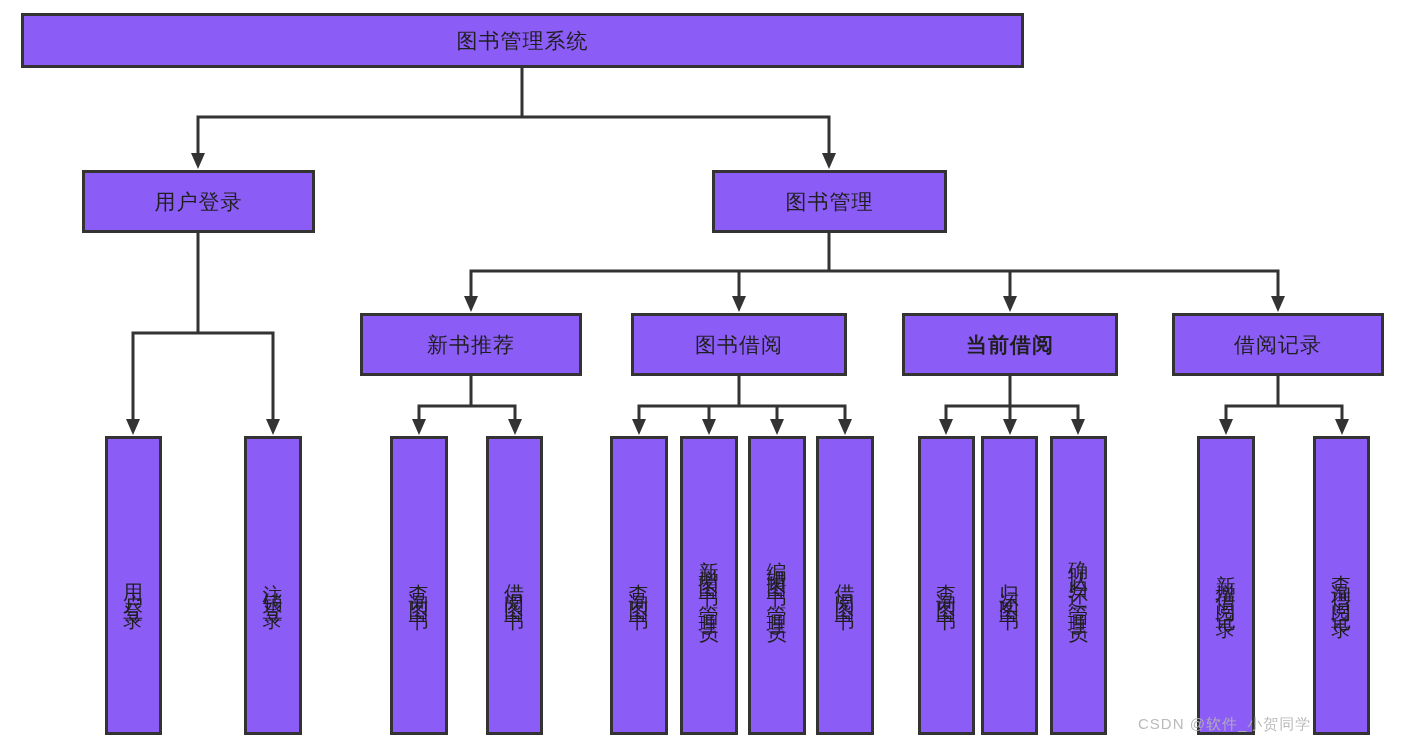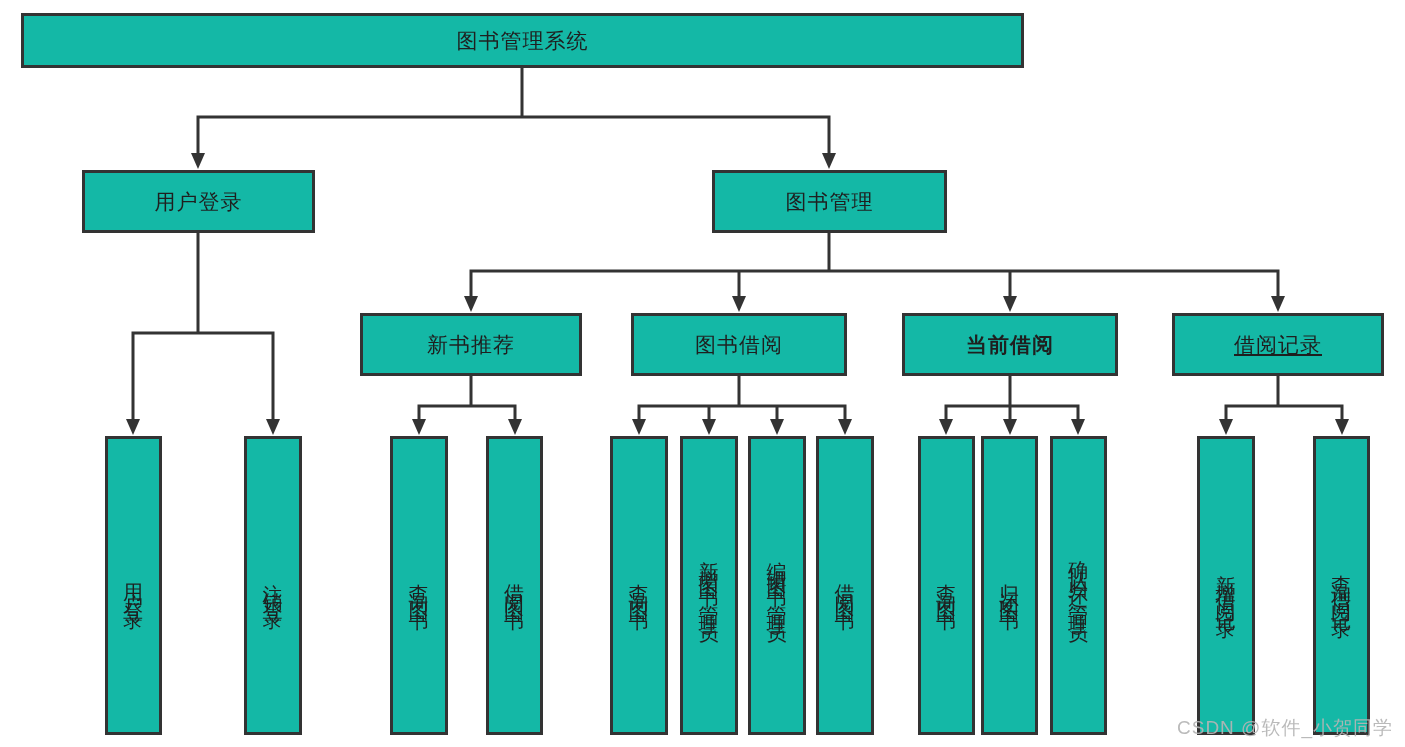--- a/index.html
+++ b/index.html
@@ -10,58 +10,58 @@
   }
   html,body{margin:0;padding:0;background:var(--bg);}
   #canvas{
     position:relative;width:1405px;height:747px;background:var(--bg);
     font-family:"Liberation Sans","DejaVu Sans",sans-serif;overflow:hidden;
   }
   #connectors{position:absolute;left:0;top:0;width:1405px;height:747px;}
   .c-line{stroke:var(--line);stroke-width:3;fill:none;stroke-linecap:square;}
   .c-arrow{fill:var(--line);stroke:none;}
   .box{
-    position:absolute;background:#14b8a6;border:3px solid var(--line);
+    position:absolute;background:#8b5cf6;border:3px solid var(--line);
     display:flex;align-items:center;justify-content:center;
     color:var(--text);box-sizing:border-box;text-align:center;
   }
   .hbox{font-size:21px;letter-spacing:1px;}
   .vbox{
     writing-mode:vertical-rl;text-orientation:mixed;
     font-size:20px;letter-spacing:9px;line-height:1;
   }
   
   #b-root{left:21px;top:13px;width:1003px;height:55px;}
   
   #b-user-login{left:82px;top:170px;width:233px;height:63px;}
   #b-book-mgmt{left:712px;top:170px;width:235px;height:63px;text-align:center;}
   
   #b-new-books{left:360px;top:313px;width:222px;height:63px;}
   #b-book-borrow{left:631px;top:313px;width:216px;height:63px;}
   #b-current-borrow{left:902px;top:313px;width:216px;height:63px;font-weight:bold;}
-  #b-borrow-records{left:1172px;top:313px;width:212px;height:63px;text-decoration:underline;}
+  #b-borrow-records{left:1172px;top:313px;width:212px;height:63px;}
   
   .leaf{top:436px;height:299px;}
   #b-ul-login{left:105px;width:57px;}
   #b-ul-logout{left:244px;width:58px;}
   #b-nb-query{left:390px;width:58px;}
   #b-nb-borrow{left:486px;width:57px;}
   #b-bb-query{left:610px;width:58px;}
   #b-bb-add{left:680px;width:58px;}
   #b-bb-edit{left:748px;width:58px;}
   #b-bb-borrow{left:816px;width:58px;}
   #b-cb-query{left:918px;width:57px;}
   #b-cb-return{left:981px;width:57px;}
   #b-cb-confirm{left:1050px;width:57px;}
   #b-br-add{left:1197px;width:58px;}
   #b-br-query{left:1313px;width:57px;}
   
   #watermark{
-    position:absolute;left:1177px;top:715px;z-index:5;
-    font-size:19px;letter-spacing:1px;color:var(--wm);opacity:.92;
+    position:absolute;left:1138px;top:715px;z-index:5;
+    font-size:15px;letter-spacing:1px;color:var(--wm);opacity:.92;
     white-space:nowrap;
   }
 </style>
 </head>
 <body>
 
 <div id="canvas">
 
   <svg id="connectors" viewBox="0 0 1405 747" xmlns="http://www.w3.org/2000/svg">
     <path class="c-line" d="M522 68 V117 M198 117 H829 M198 117 V156 M829 117 V156

